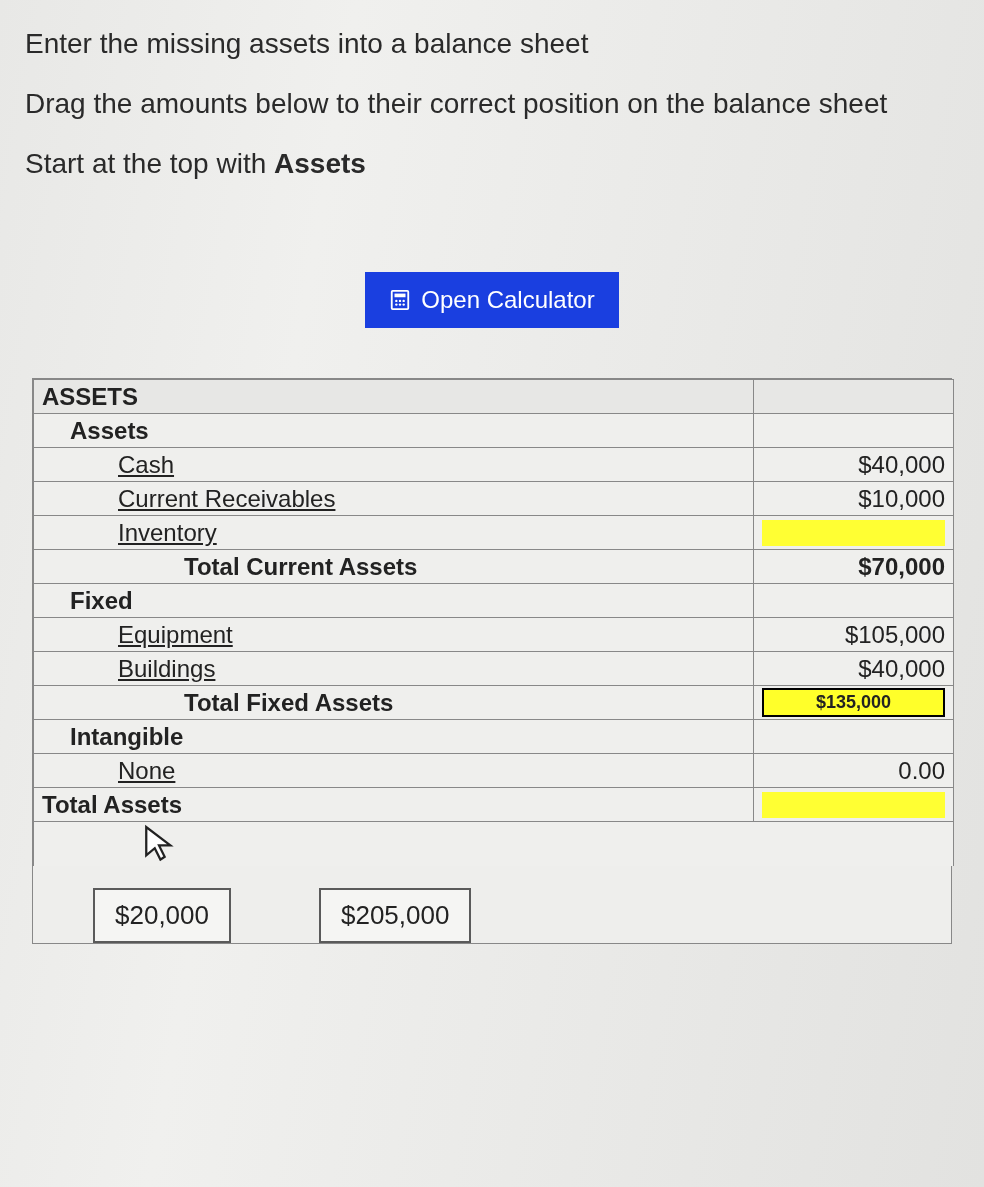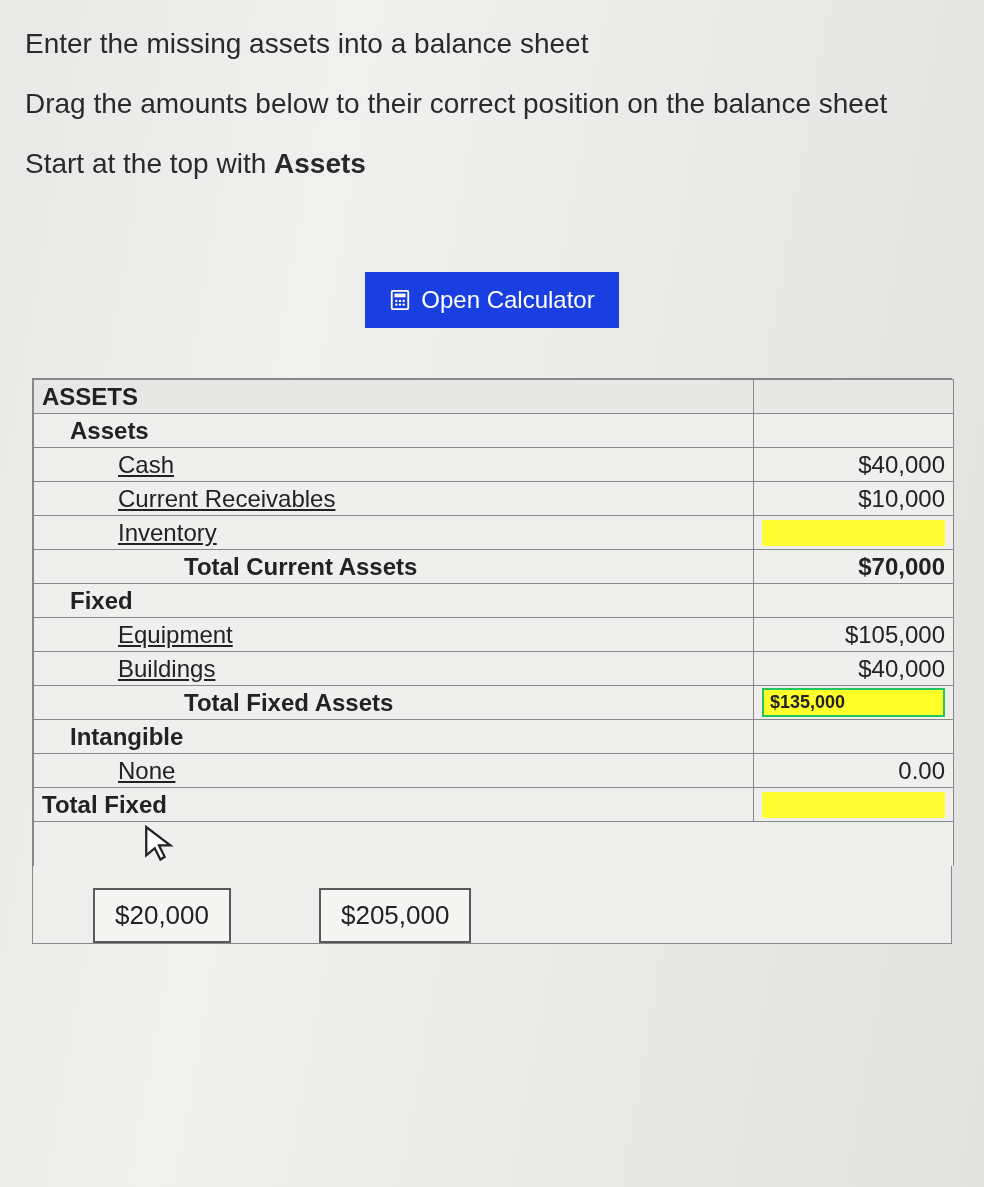--- a/index.html
+++ b/index.html
@@ -61,24 +61,24 @@
   col.c-label { width: 720px; }
   col.c-val { width: 200px; }
   .val { text-align: right; }
   .hdr { font-weight: 700; background: #e7e7e5 !important; }
   .sub1 { font-weight: 700; padding-left: 36px !important; }
   .sub2 { padding-left: 84px !important; text-decoration: underline; }
   .tot  { font-weight: 700; padding-left: 150px !important; }
   .yellow { background: #ffff33 !important; display:block; height:26px; }
   .yellow-box {
     background: #ffff2a;
-    border: 2px solid #22c55e;
+    border: 2px solid #000000;
     padding: 2px 6px;
     display: block;
-    text-align: left;
+    text-align: center;
     font-size: 18px;
     font-weight: 700;
   }
   .grand { font-weight: 700; padding-left: 8px !important; }
   .cursor-row td { height: 60px; }
   .cursor-svg { display:block; margin-left: 100px; }
   .drag-area {
     width: 920px;
     margin: 10px auto 0 auto;
     display: flex;
@@ -182,21 +182,21 @@
     <tr>
       <td class="sub1">Intangible</td>
       <td class="val"></td>
     </tr>
     <tr>
       <td class="sub2">None</td>
       <td class="val">0.00</td>
     </tr>
 
     <tr>
-      <td class="grand">Total Fixed</td>
+      <td class="grand">Total Assets</td>
       <td class="val">
             <span class="yellow"></span>
           </td>
     </tr>
 
     <tr class="cursor-row">
       <td colspan="2" style="border-left:1px solid #888;border-right:1px solid #888;border-top:1px solid #888;border-bottom:none;background:#efefed;">
         <svg class="cursor-svg" width="34" height="40" viewBox="0 0 24 28">
           <path d="M3 2 L3 22 L9 17 L13 25 L16 23 L12 15 L20 15 Z" fill="#fff" stroke="#222" stroke-width="1.6"></path>
         </svg>

